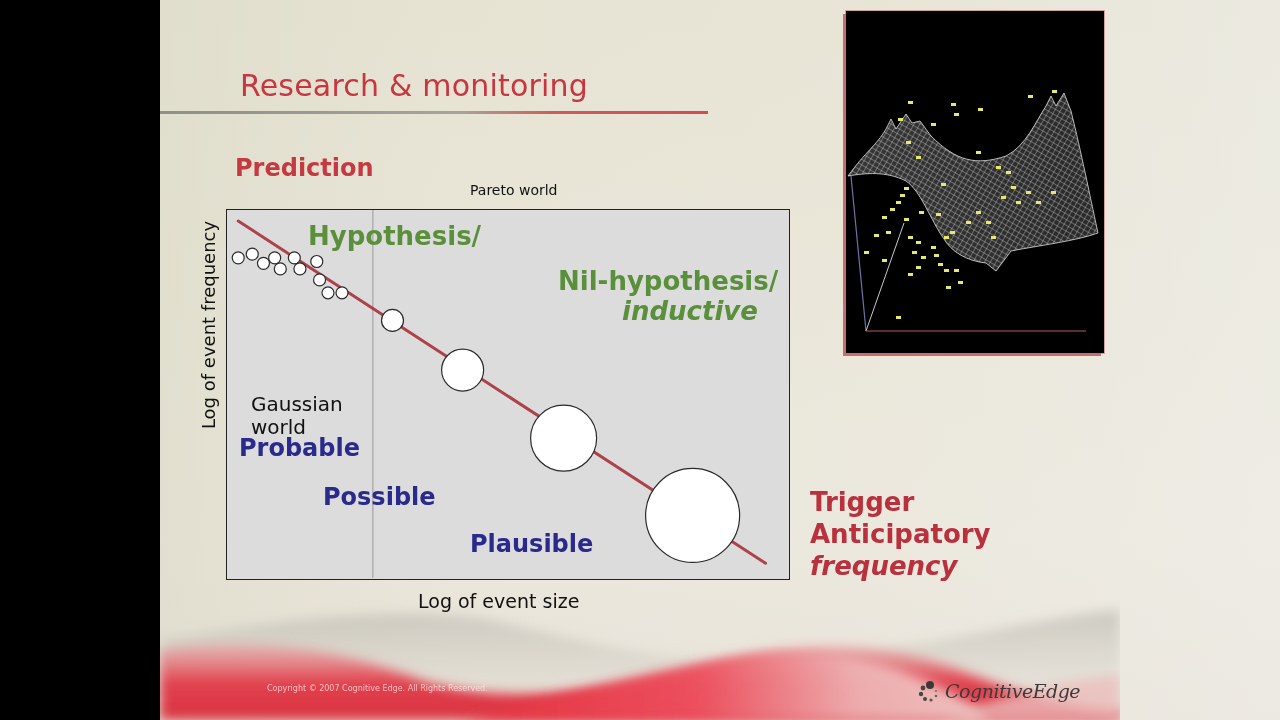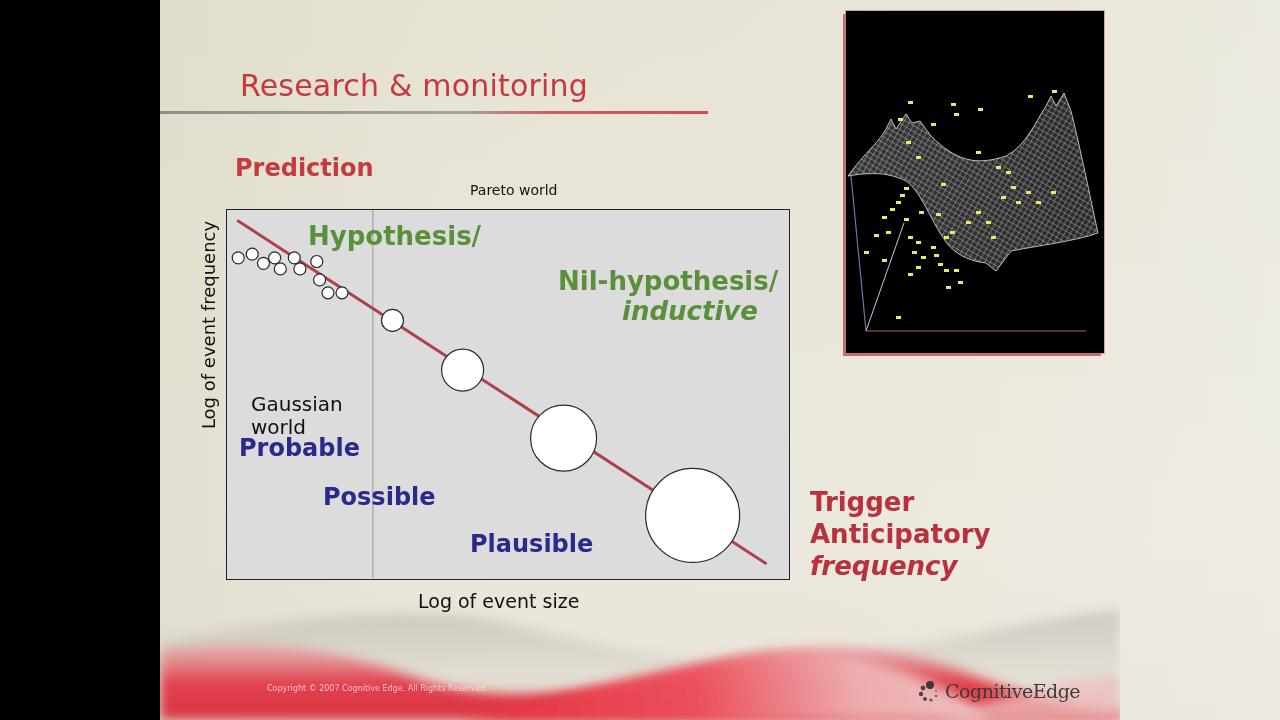--- a/index.html
+++ b/index.html
@@ -62,21 +62,21 @@
       position: absolute; left: 686px; top: 11px; width: 258px; height: 342px;
       background: #000; box-shadow: -3px 3px 0 #c76d70, 0 0 0 1px #d7a0a0;
     }
     .photo svg { position: absolute; left: 0; top: 0; }
     .copyright {
       position: absolute; left: 72px; top: 684px;
       font-size: 8px; color: rgba(255,230,230,0.75); margin-left: 35px;
     }
     .logo {
       position: absolute; left: 757px; top: 678px; height: 26px;
-      display: flex; align-items: center; gap: 4px;
+      display: flex; align-items: center; gap: 4px; font-style: italic;
     }
     .logo-mark { width: 24px; height: 24px; }
     .logo-text { font-family: "DejaVu Serif", serif; font-size: 19px; color: #3e3a3a; letter-spacing: -0.5px; }
   </style>
 </head>
 <body>
 
 <div class="slide">
   <div class="vsheen"></div>
 

